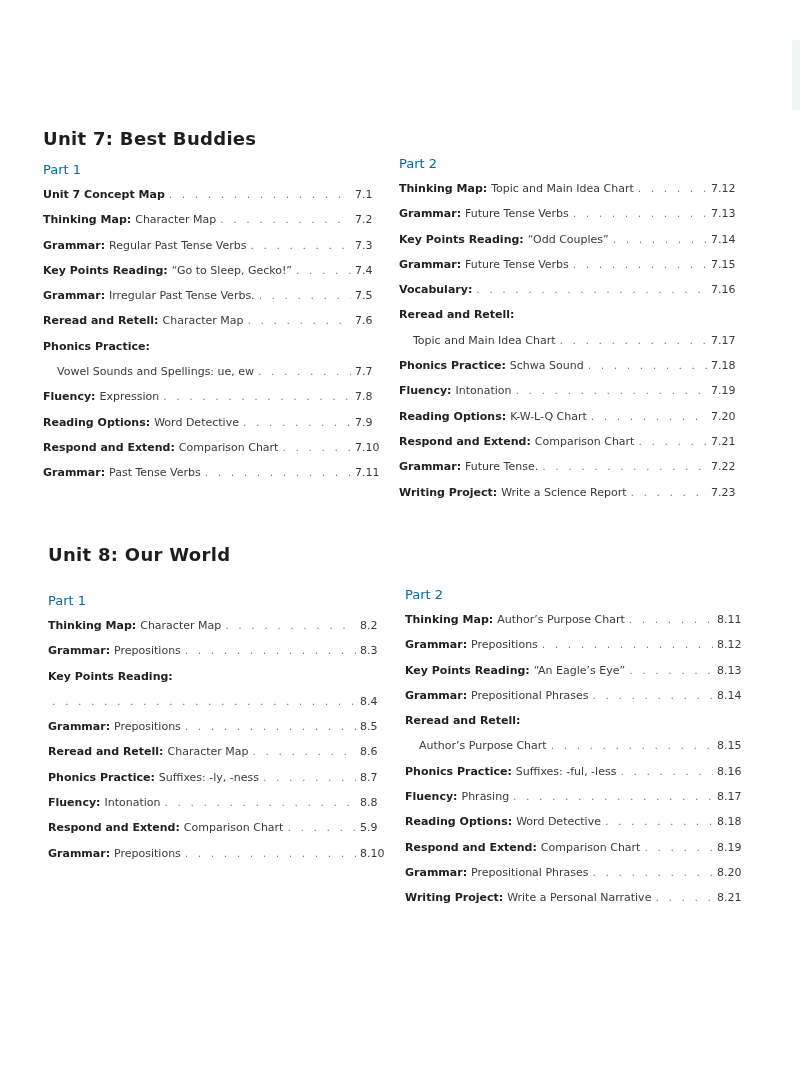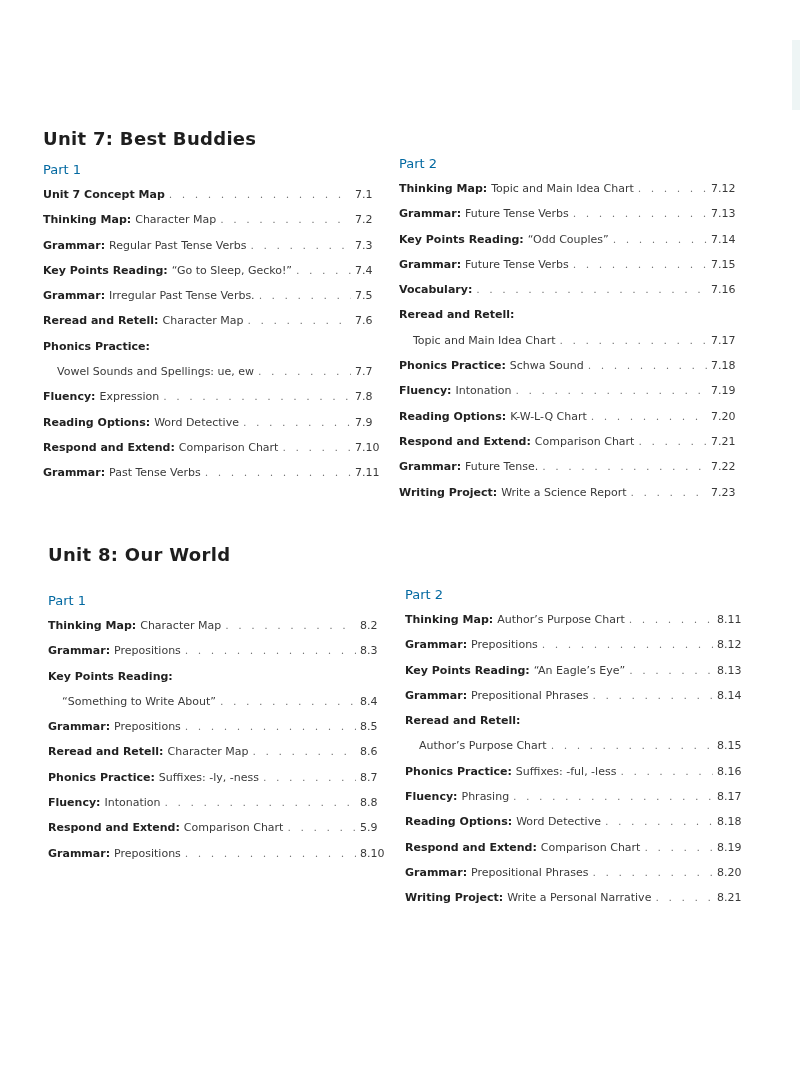--- a/index.html
+++ b/index.html
@@ -197,21 +197,20 @@
       <div class="row">
         <span class="lbl">Grammar:</span>
         <span class="txt">Prepositions</span>
         <span class="dots"></span>
         <span class="pg">8.3</span>
       </div>
       <div class="row head">
         <span class="lbl">Key Points Reading:</span>
       </div>
       <div class="row indent">
-        <span class="txt">“Something to Write About”</span>
         <span class="dots"></span>
         <span class="pg">8.4</span>
       </div>
       <div class="row">
         <span class="lbl">Grammar:</span>
         <span class="txt">Prepositions</span>
         <span class="dots"></span>
         <span class="pg">8.5</span>
       </div>
       <div class="row">

